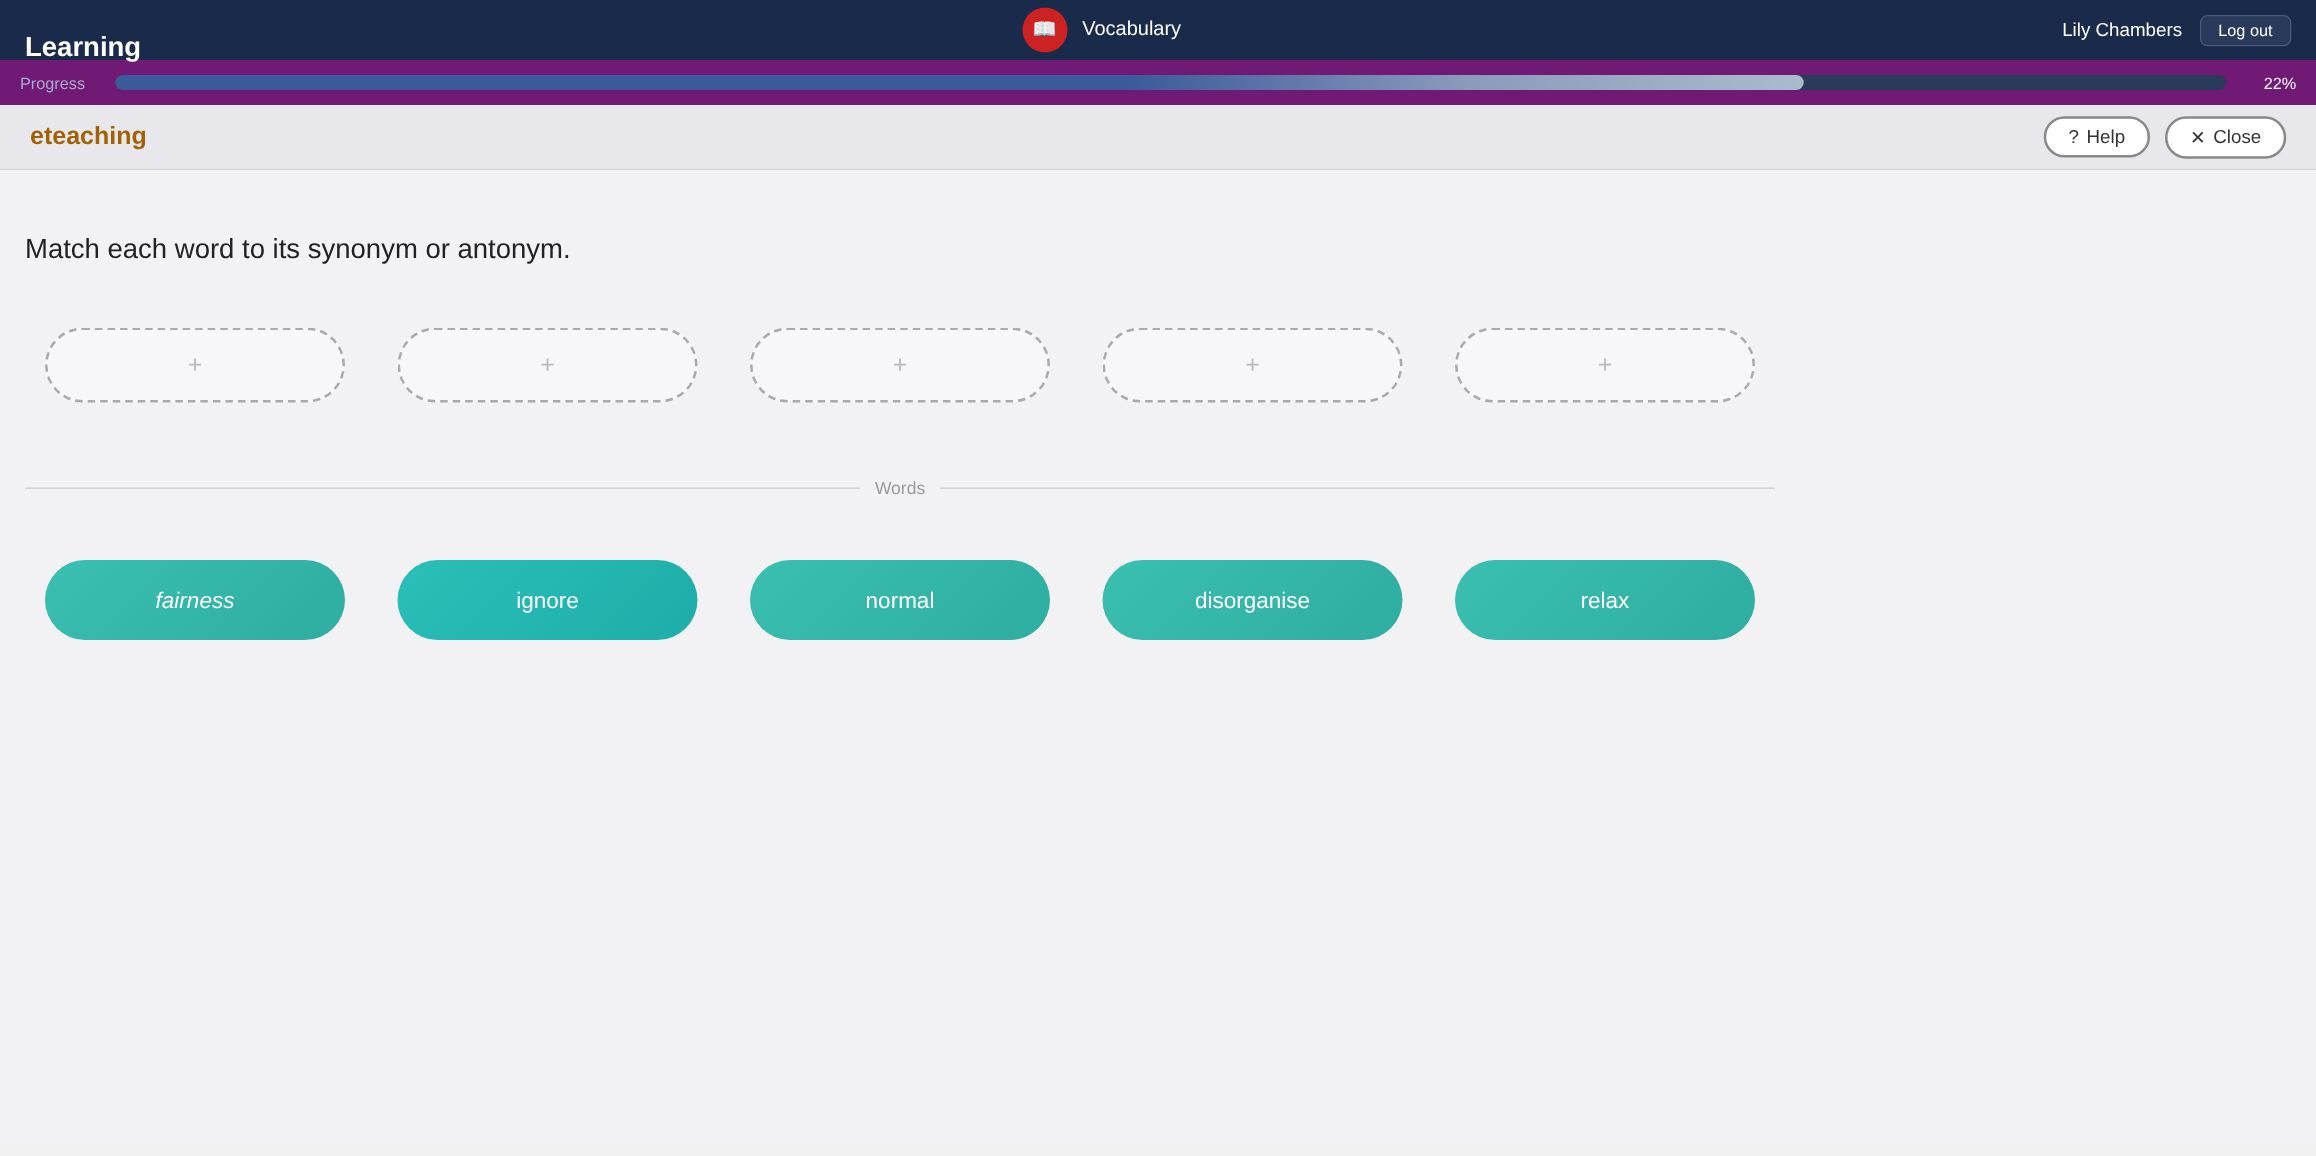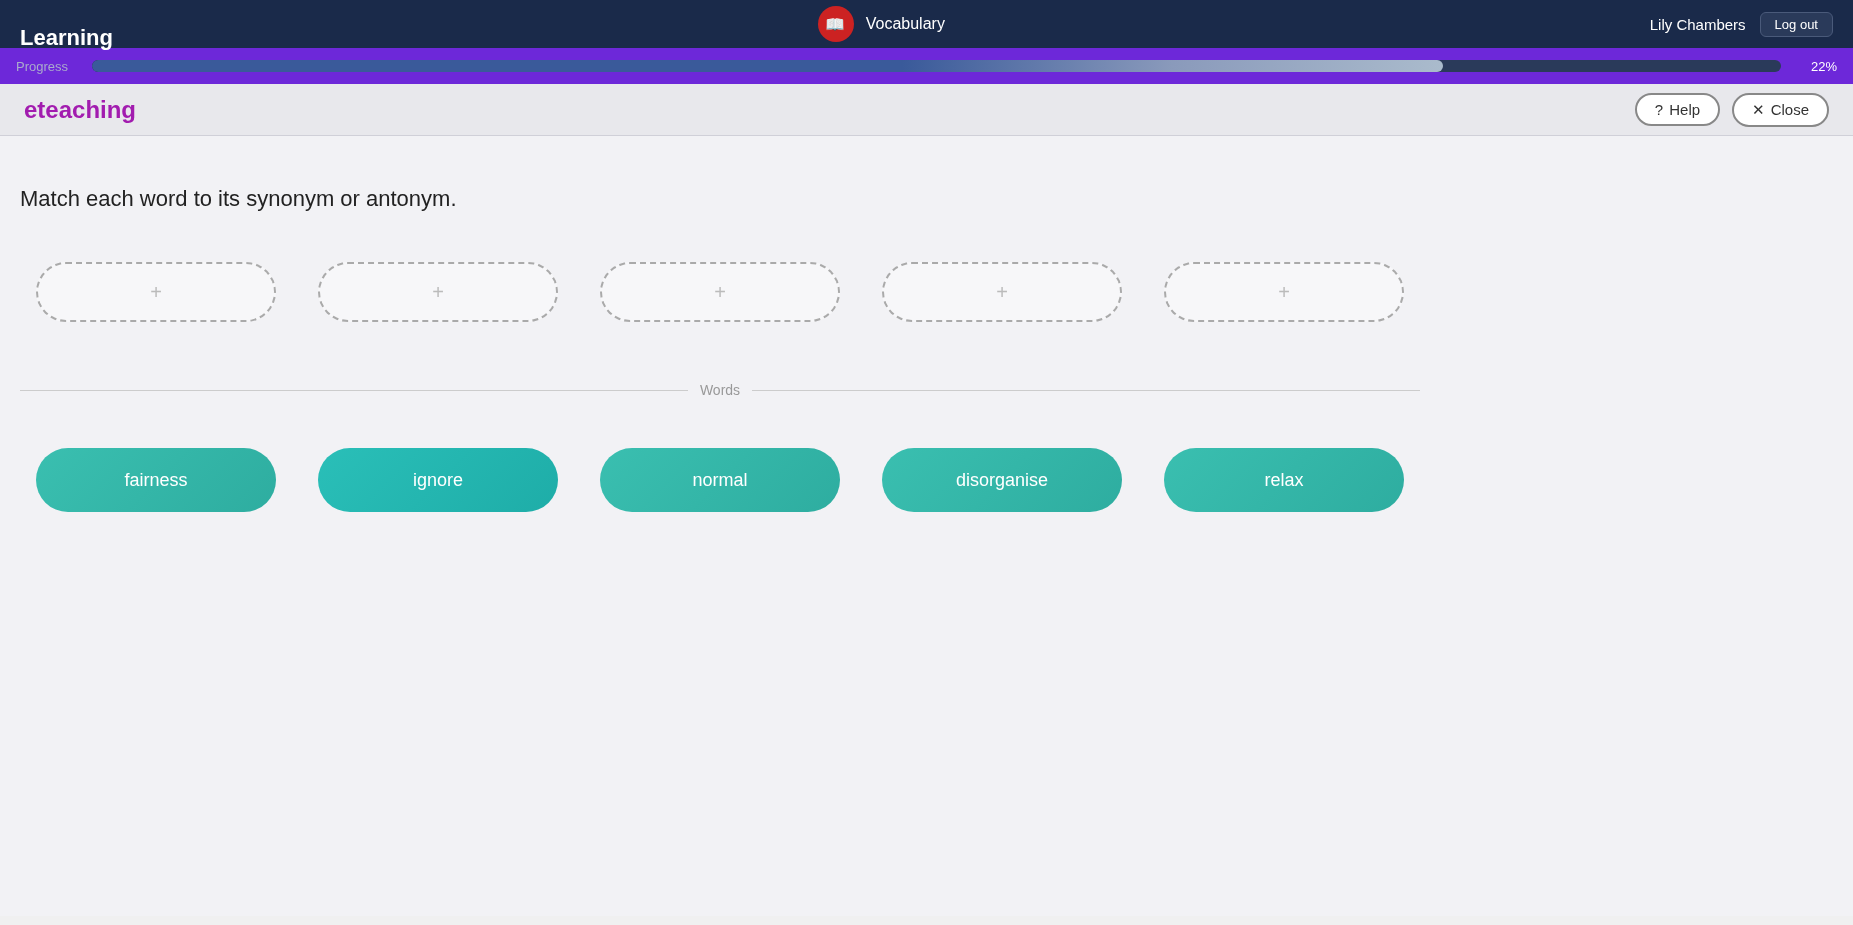--- a/index.html
+++ b/index.html
@@ -76,21 +76,21 @@
       color: white;
       border: 1px solid #4a5a7a;
       border-radius: 6px;
       padding: 4px 14px;
       font-size: 13px;
       cursor: pointer;
     }
 
     
     .progress-bar-container {
-      background: #6d28d9;
+      background: #701a75;
       height: 36px;
       display: flex;
       align-items: center;
       padding: 0 16px;
       gap: 16px;
     }
 
     .progress-label {
       color: #aac;
       font-size: 13px;
@@ -125,23 +125,23 @@
       background: #e8e8ec;
       height: 52px;
       display: flex;
       align-items: center;
       justify-content: space-between;
       padding: 0 24px;
       border-bottom: 1px solid #d0d0d8;
     }
 
     .subtitle-text {
-      font-size: 24px;
+      font-size: 20px;
       font-weight: 600;
-      color: #a21caf;
+      color: #a16207;
     }
 
     .subtitle-actions {
       display: flex;
       gap: 12px;
       align-items: center;
     }
 
     .action-btn {
       display: flex;
@@ -259,21 +259,21 @@
       display: flex;
       align-items: center;
       justify-content: center;
       font-size: 18px;
       color: white;
       font-weight: 500;
       cursor: grab;
       user-select: none;
     }
 
-    .word-chip-1 { background: linear-gradient(135deg, #3abfb0, #2eada0); }
+    .word-chip-1 { background: linear-gradient(135deg, #3abfb0, #2eada0); font-style: italic; }
     .word-chip-2 { background: linear-gradient(135deg, #3abfb0, #2eada0); }
     .word-chip-3 { background: linear-gradient(135deg, #2abfb8, #1eada8); }
     .word-chip-4 { background: linear-gradient(135deg, #3abfb0, #2eada0); }
     .word-chip-5 { background: linear-gradient(135deg, #3abfb0, #2eada0); }
   </style>
 </head>
 <body>
 
 <nav class="top-nav">
   <div class="nav-left">

